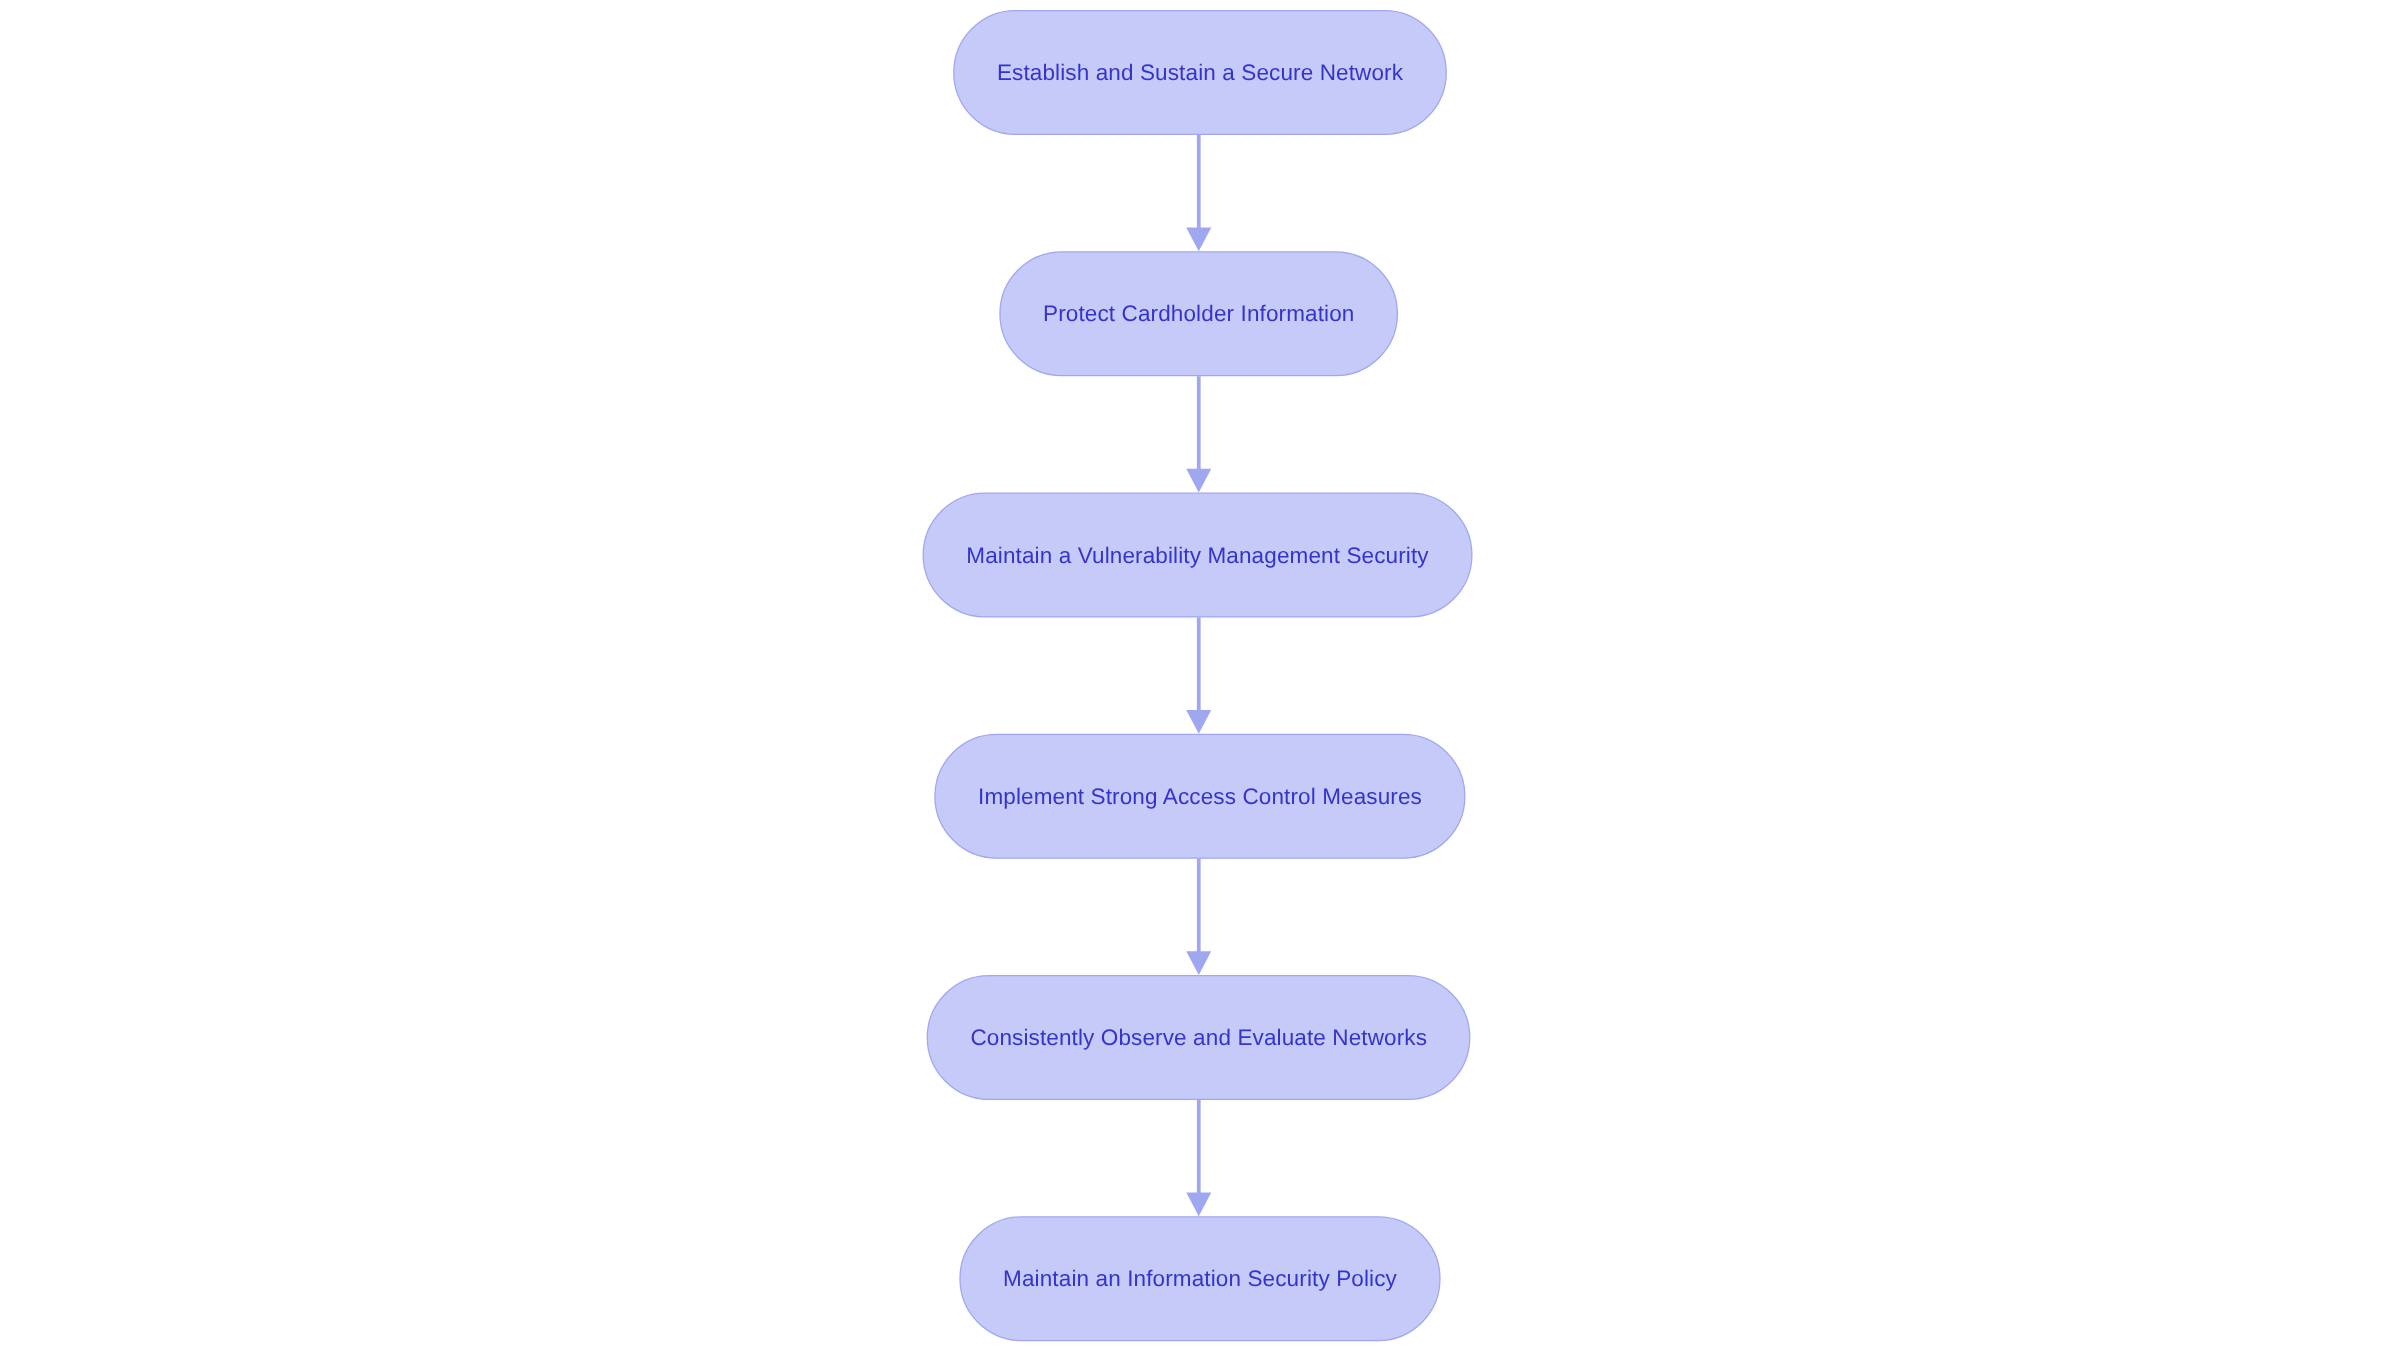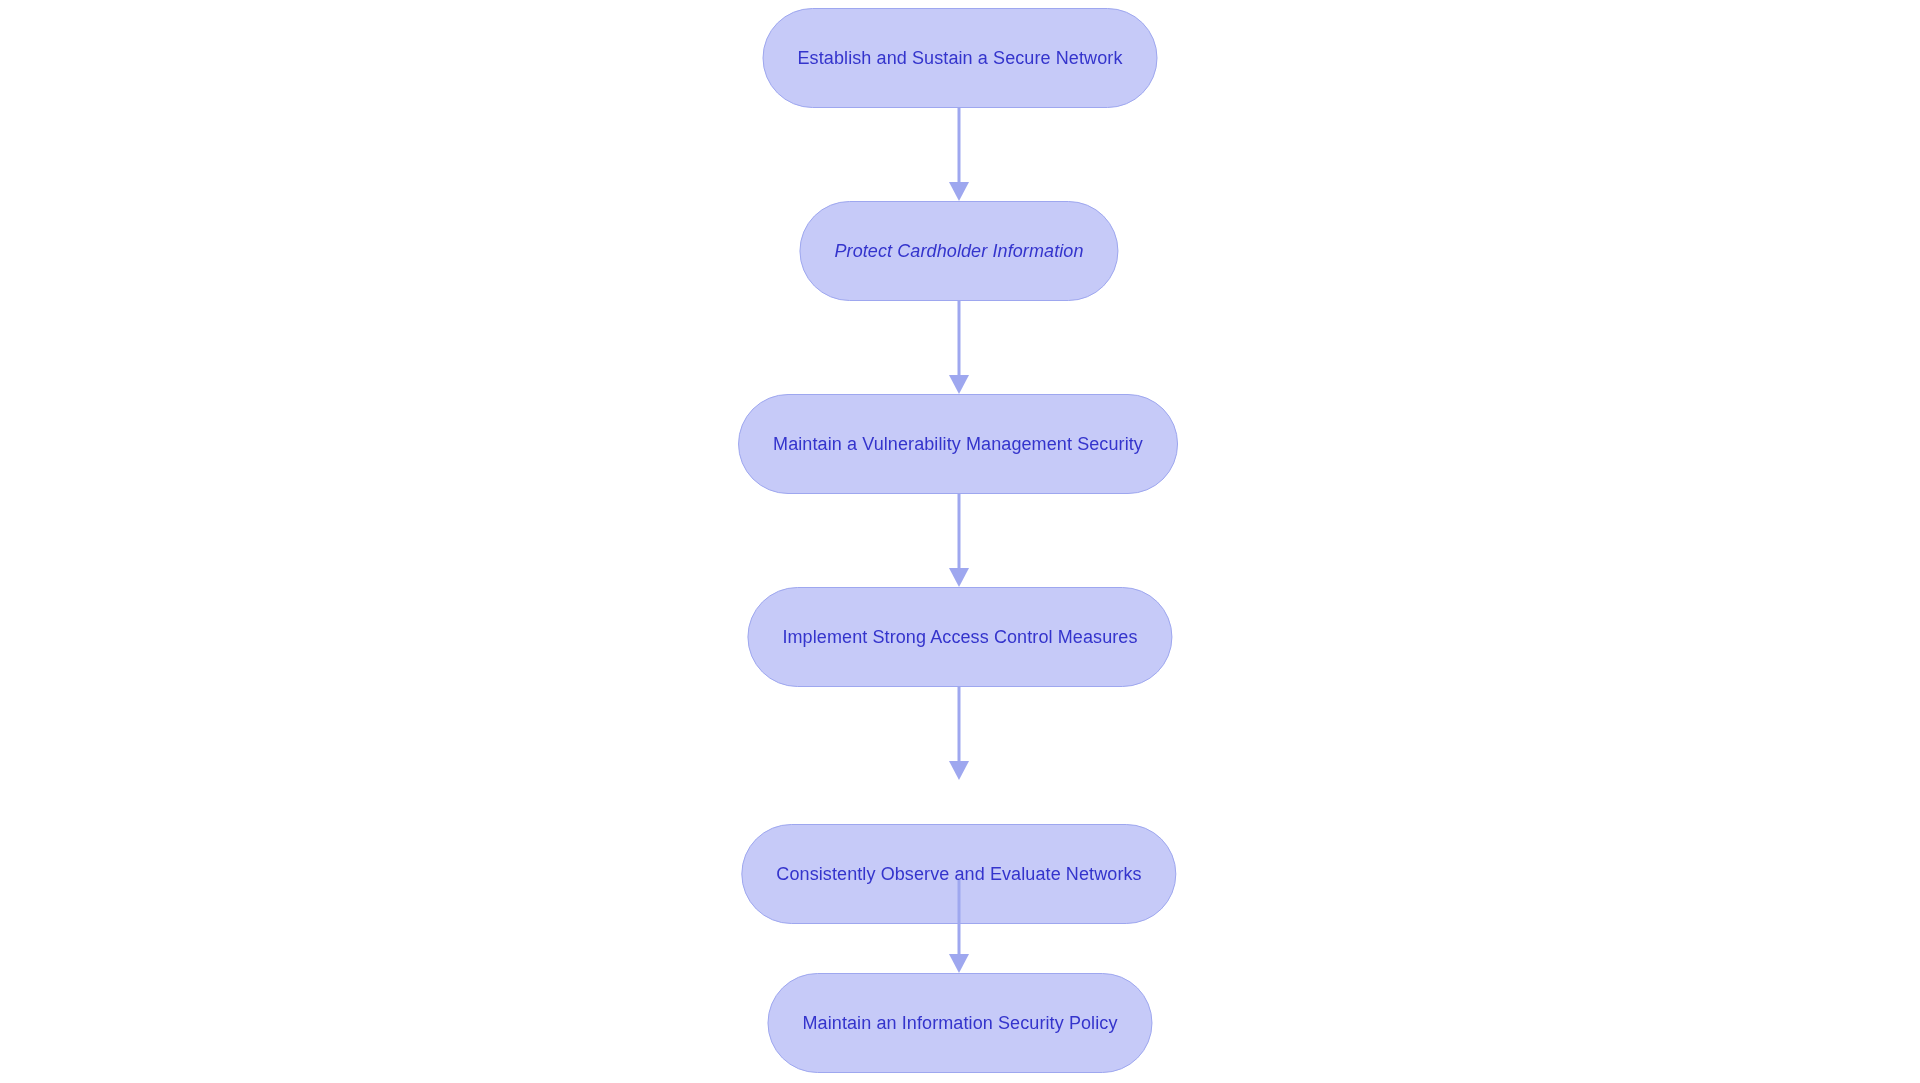--- a/index.html
+++ b/index.html
@@ -49,23 +49,23 @@
 
   
   #node-0 { top: 8px;   }
   #node-1 { top: 201px; }
   #node-2 { top: 394px; }
   #node-3 { top: 587px; align-items: center; }
   #node-4 { top: 780px; }
   #node-5 { top: 973px; justify-content: center; }
 
   
-  #node-1 { margin-left: -1px; font-style: italic; }
+  #node-1 { margin-left: -1px; }
   #node-2 { margin-left: -2px; }
-  #node-4 { margin-left: -1px; margin-top: 44px; }
+  #node-4 { margin-left: -1px; }
 
   
   .flow-connector {
     position: absolute;
     left: 50%;
     transform: translateX(-50%);
     width: 26px;
     height: 93px;
     margin-left: -1px;
     overflow: visible;

